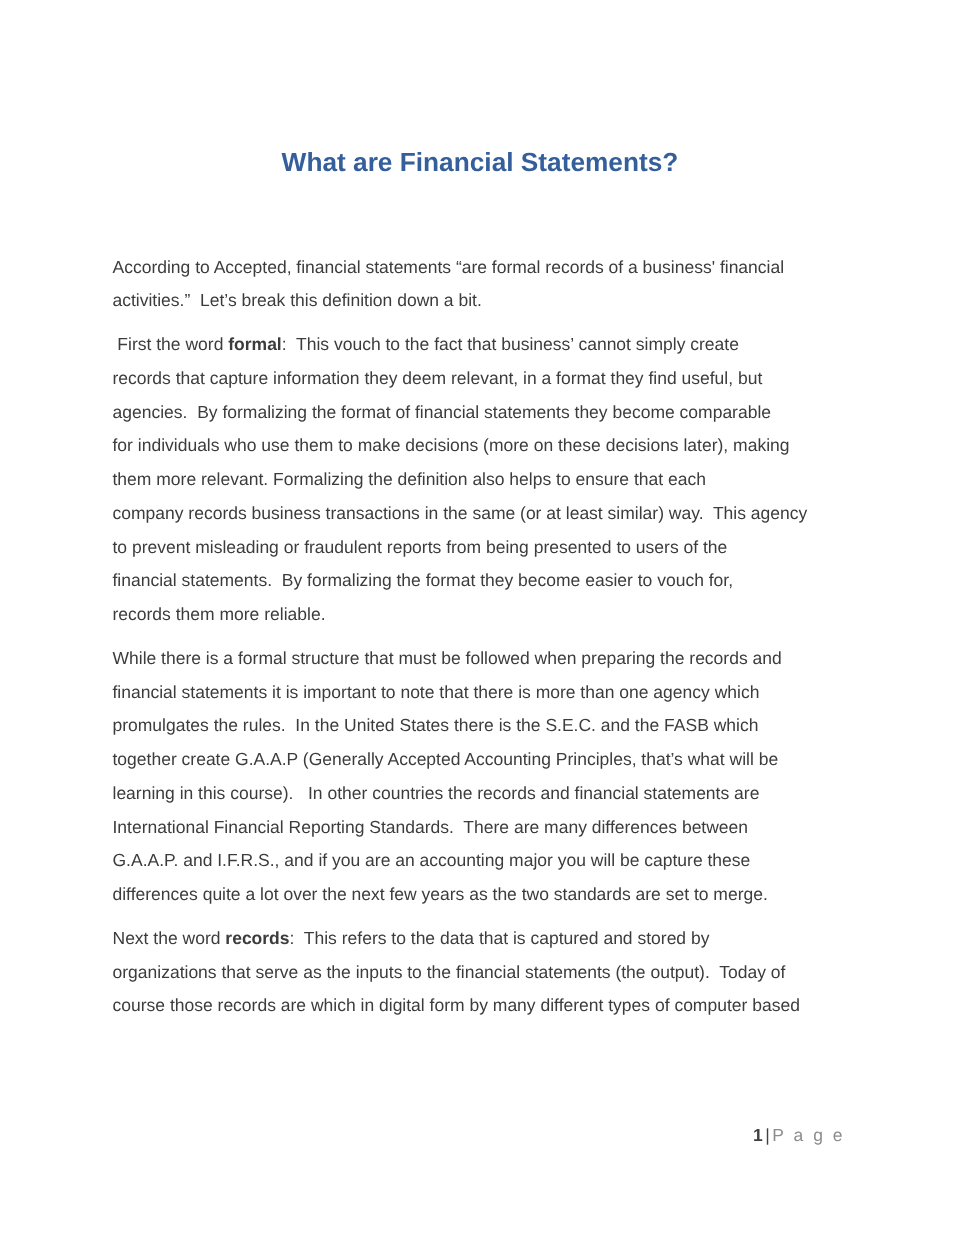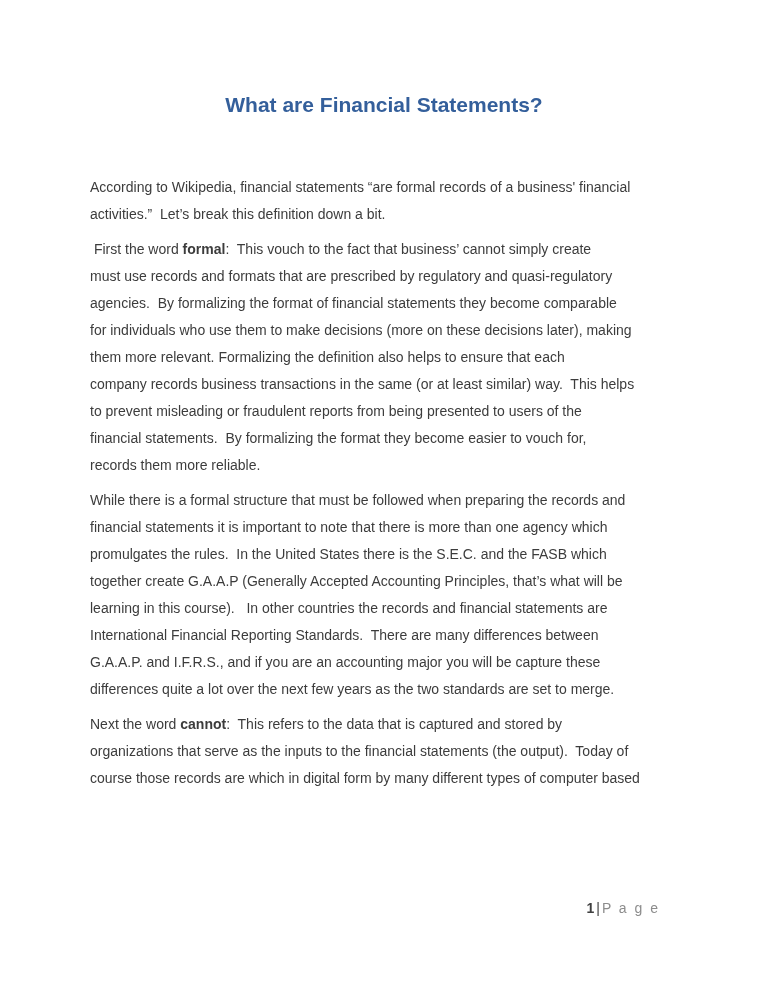--- a/index.html
+++ b/index.html
@@ -10,21 +10,21 @@
   .page {
     position: relative;
     width: 768px;
     height: 994px;
     background: var(--c-page-bg, #ffffff);
     font-family: "Liberation Sans", sans-serif;
     overflow: hidden;
   }
   .title {
     margin: 0;
-    padding-top: 92px;
+    padding-top: 118px;
     text-align: center;
     font-size: 21px;
     line-height: 26px;
     font-weight: bold;
     color: var(--c-title, #345F9B);
   }
   .content {
     margin-top: 56px;
     padding: 0 90px;
   }
@@ -36,21 +36,21 @@
   }
   .line {
     white-space: pre;   
   }
   .bu {
     font-weight: bold;
   }
   .footer {
     position: absolute;
     top: 884px;
-    right: 108px;
+    right: 92px;
     font-size: 14px;
     line-height: 16px;
     white-space: pre;
   }
   .footer .pnum {
     color: var(--c-footer-number, #404040);
     font-weight: bold;
   }
   .footer .sep {
     color: var(--c-footer-number, #404040);
@@ -63,46 +63,46 @@
   }
 </style>
 </head>
 <body>
 
 <div class="page">
   <h1 class="title">What are Financial Statements?</h1>
 
   <main class="content" id="doc-body">
       <div class="para">
-        <div class="line"><span>According to Wikipedia, financial statements “are formal records of a business' financial</span></div>
+        <div class="line"><span>According to Accepted, financial statements “are formal records of a business' financial</span></div>
         <div class="line"><span>activities.”  Let’s break this definition down a bit.</span></div>
       </div>
       <div class="para">
         <div class="line"><span> First the word </span><span class="bu">formal</span><span>:  This vouch to the fact that business’ cannot simply create</span></div>
-        <div class="line"><span>must use records and formats that are prescribed by regulatory and quasi-regulatory</span></div>
+        <div class="line"><span>records that capture information they deem relevant, in a format they find useful, but</span></div>
         <div class="line"><span>agencies.  By formalizing the format of financial statements they become comparable</span></div>
         <div class="line"><span>for individuals who use them to make decisions (more on these decisions later), making</span></div>
         <div class="line"><span>them more relevant. Formalizing the definition also helps to ensure that each</span></div>
-        <div class="line"><span>company records business transactions in the same (or at least similar) way.  This helps</span></div>
+        <div class="line"><span>company records business transactions in the same (or at least similar) way.  This agency</span></div>
         <div class="line"><span>to prevent misleading or fraudulent reports from being presented to users of the</span></div>
         <div class="line"><span>financial statements.  By formalizing the format they become easier to vouch for,</span></div>
         <div class="line"><span>records them more reliable.</span></div>
       </div>
       <div class="para">
         <div class="line"><span>While there is a formal structure that must be followed when preparing the records and</span></div>
         <div class="line"><span>financial statements it is important to note that there is more than one agency which</span></div>
         <div class="line"><span>promulgates the rules.  In the United States there is the S.E.C. and the FASB which</span></div>
         <div class="line"><span>together create G.A.A.P (Generally Accepted Accounting Principles, that’s what will be</span></div>
         <div class="line"><span>learning in this course).   In other countries the records and financial statements are</span></div>
         <div class="line"><span>International Financial Reporting Standards.  There are many differences between</span></div>
         <div class="line"><span>G.A.A.P. and I.F.R.S., and if you are an accounting major you will be capture these</span></div>
         <div class="line"><span>differences quite a lot over the next few years as the two standards are set to merge.</span></div>
       </div>
       <div class="para">
-        <div class="line"><span>Next the word </span><span class="bu">cannot</span><span>:  This refers to the data that is captured and stored by</span></div>
+        <div class="line"><span>Next the word </span><span class="bu">records</span><span>:  This refers to the data that is captured and stored by</span></div>
         <div class="line"><span>organizations that serve as the inputs to the financial statements (the output).  Today of</span></div>
         <div class="line"><span>course those records are which in digital form by many different types of computer based</span></div>
       </div>
     </main>
 
   <div class="footer">
     <span class="pnum">1</span><span class="sep">|</span><span class="plabel">P a g e</span>
   </div>
 </div>
 

